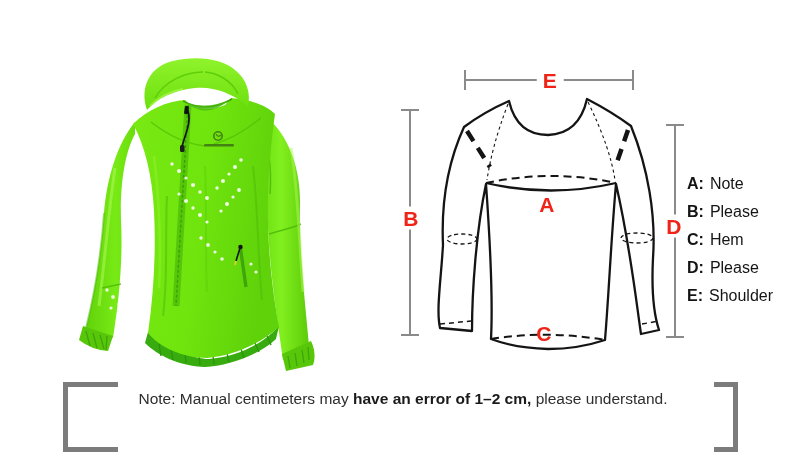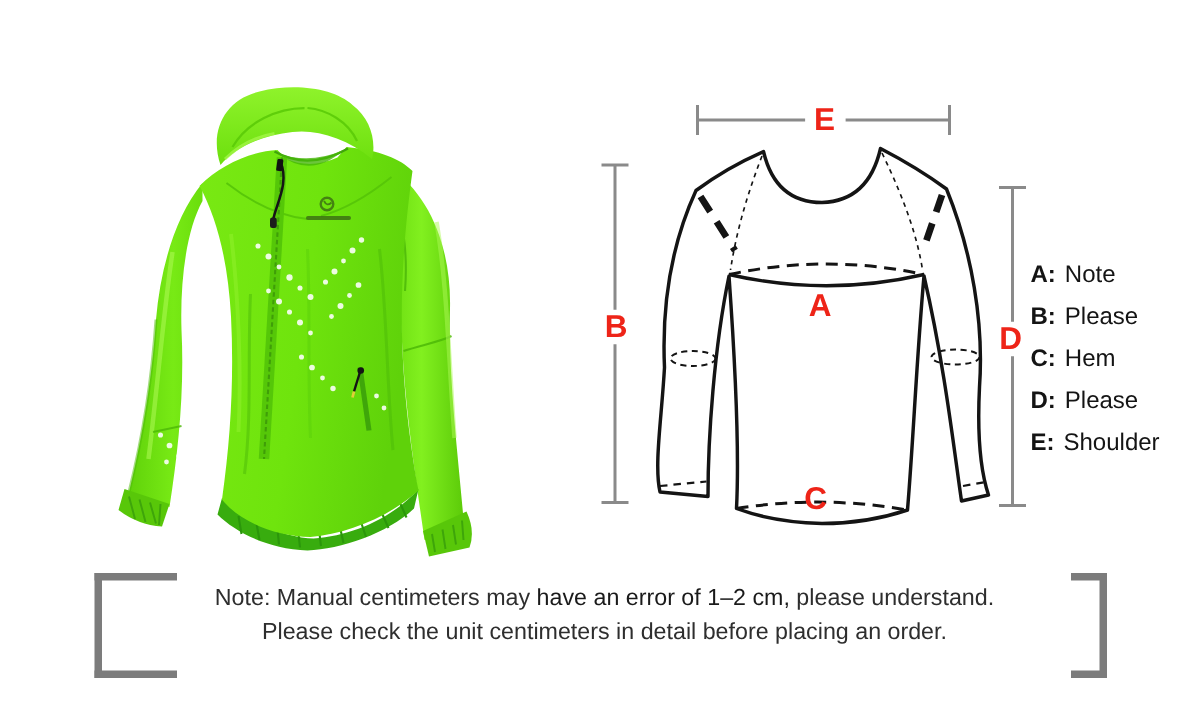--- a/index.html
+++ b/index.html
@@ -20,21 +20,21 @@
   .legend-row{height:28px;display:flex;align-items:center;font-size:16px;color:#141414;white-space:nowrap;}
   .legend-row .k{font-weight:700;margin-right:6px;}
   
   .bracket{position:absolute;top:382px;height:60px;border:5px solid #7c7c7c;}
   #bracket-left{left:63px;width:50px;border-right:none;}
   #bracket-right{left:714px;width:19px;border-left:none;}
   #note-text{
     position:absolute;left:85px;width:636px;top:387px;text-align:center;
     font-size:15.5px;line-height:23px;color:#2e2e2e;
   }
-  #note-text .b{font-weight:400;color:#1a1a1a;}
+  #note-text .b{font-weight:700;color:#1a1a1a;}
   .nowrap{white-space:nowrap;}
 </style>
 </head>
 <body>
 
 <div id="stage">
 
   <svg class="abs" style="left:55px;top:48px;" width="260" height="325" viewBox="0 0 260 325" aria-hidden="true">
     <defs>
       <linearGradient id="gBody" x1="0" y1="0" x2="1" y2="0.25">
@@ -234,16 +234,15 @@
       <span class="k">E:</span>
       <span>Shoulder</span>
     </div>
   </div>
 
   <div id="bracket-left" class="bracket"></div>
   <div id="bracket-right" class="bracket"></div>
 
   <div id="note-text">
     <div class="nowrap"><span>Note: Manual centimeters may </span><span class="b">have an error of 1–2 cm,</span><span> please understand.</span></div>
-    <div class="nowrap">Please check the unit centimeters in detail before placing an order.</div>
   </div>
 
 </div>
 
 </body></html>

